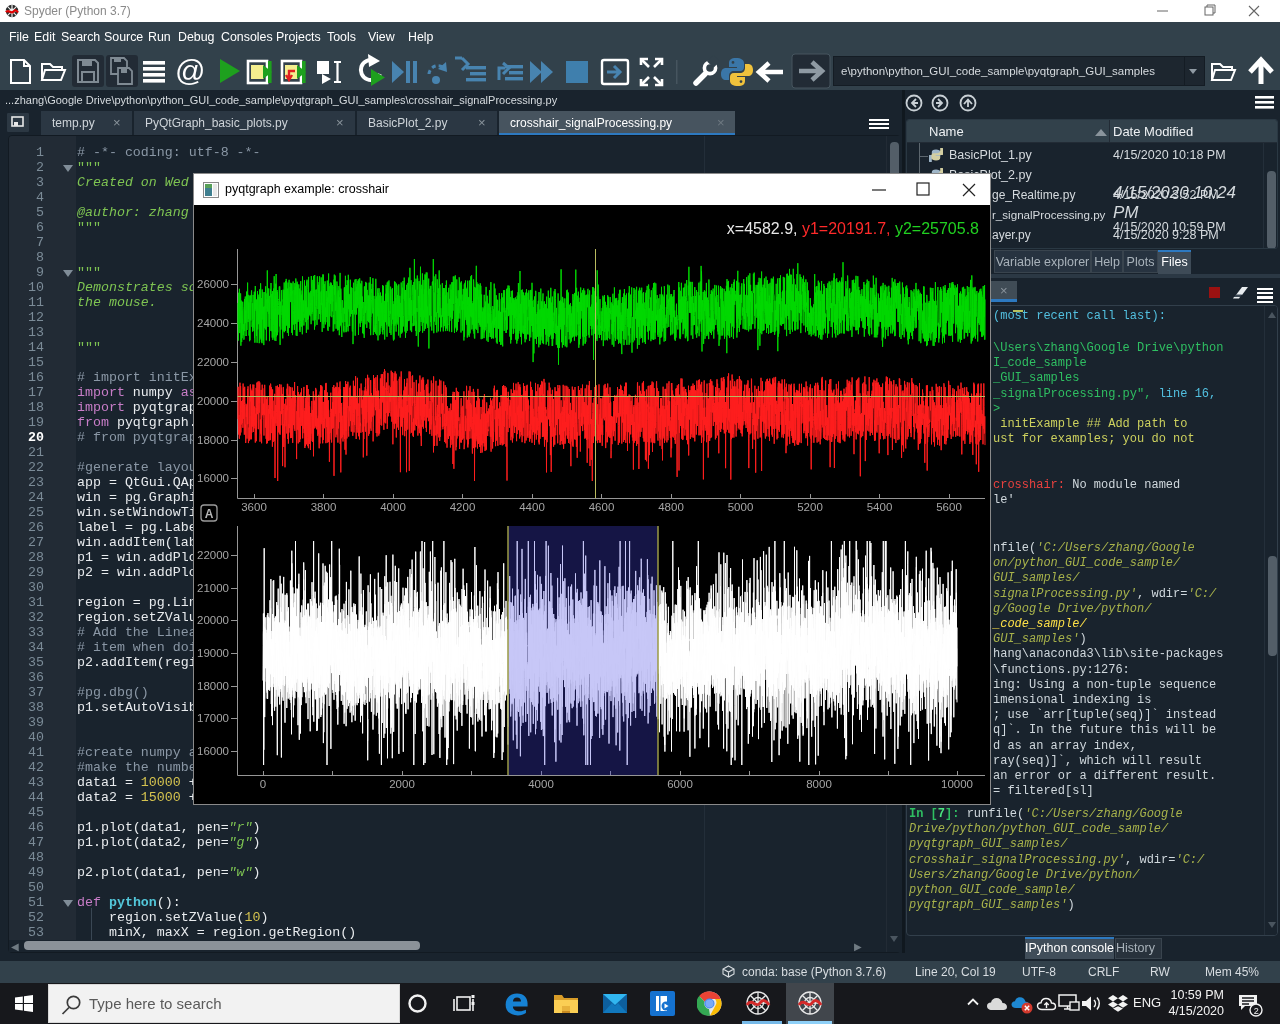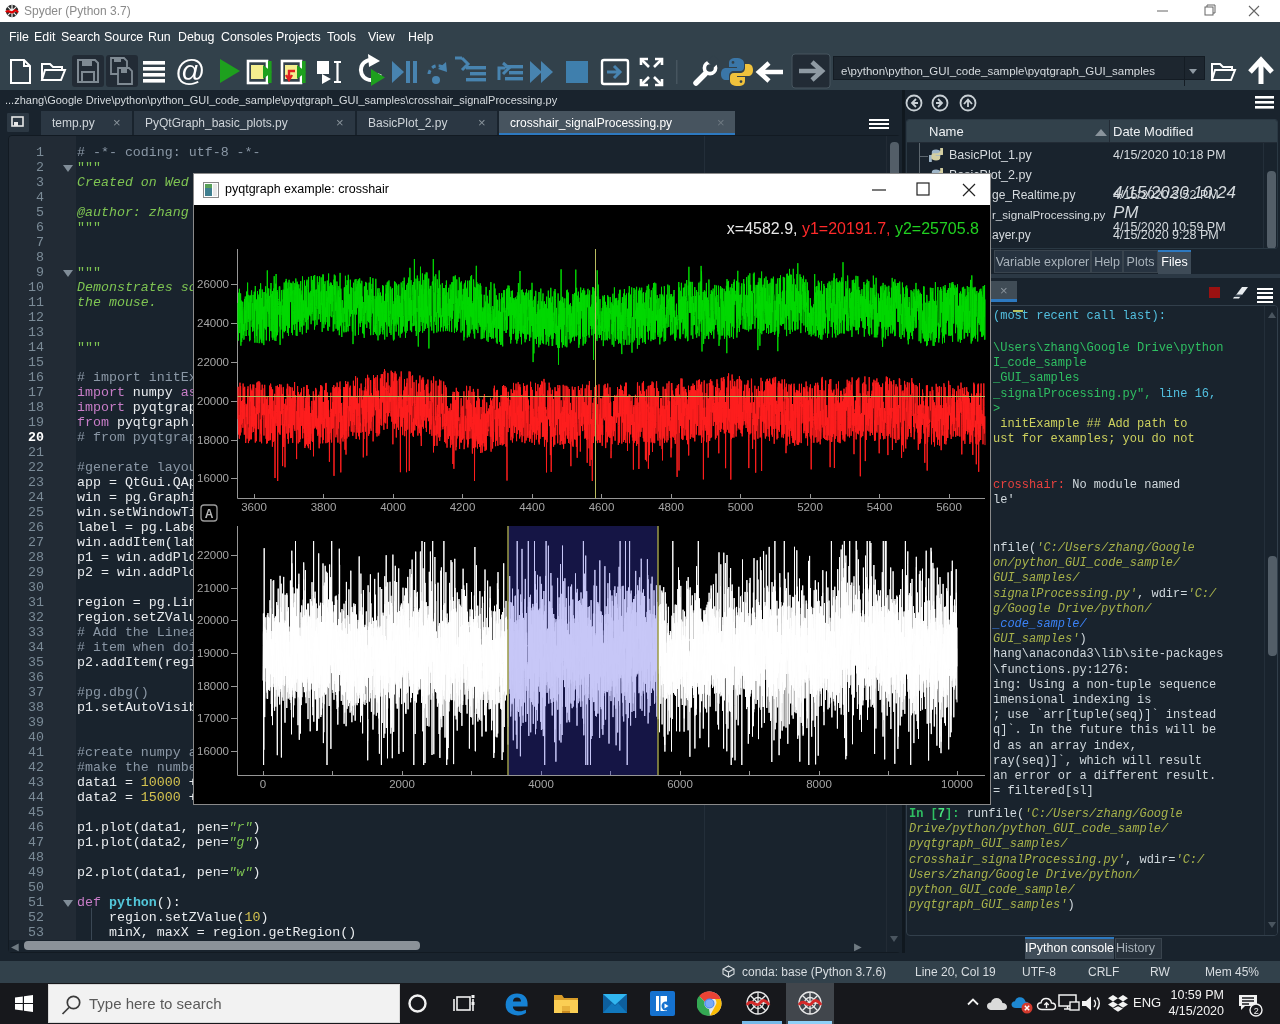--- a/index.html
+++ b/index.html
@@ -140,21 +140,21 @@
     <path d="M759,20 L783,20 M769,11 L759,20 L769,29" stroke="#fff" stroke-width="4.6" fill="none"></path>
 
     <rect x="792" y="2" width="38" height="34" rx="3" fill="#222b35" stroke="#46555f" stroke-width="1"></rect>
     <path d="M799,19 L822,19 M812,10 L822,19 L812,28" stroke="#8f9aa3" stroke-width="4.6" fill="none"></path>
 
     <path d="M1212,12 L1220,12 L1223,15 L1232,15 L1232,18 L1215,18 L1212,28 Z M1212,28 L1215,18 L1235,18 L1231,28 Z" fill="none" stroke="#fff" stroke-width="2"></path>
 
     <path d="M1261,32 L1261,10 M1250,20 L1261,8 L1272,20" stroke="#fff" stroke-width="5" fill="none"></path>
   </svg>
 
-  <div class="abs" style="left:833px;top:4px;width:372px;height:24px;background:#1d262f;border:1px solid #141c24;">
+  <div class="abs" style="left:833px;top:4px;width:372px;height:30px;background:#1d262f;border:1px solid #141c24;">
     <div class="abs" style="left:7px;top:8px;font-size:11.5px;color:#d6dbdf;white-space:nowrap;overflow:hidden;width:340px;">e\python\python_GUI_code_sample\pyqtgraph_GUI_samples</div>
     <div class="abs" style="left:355px;top:12px;width:0;height:0;border-left:4px solid transparent;border-right:4px solid transparent;border-top:5px solid #8f9aa3;"></div>
     <div class="abs" style="left:350px;top:0;width:1px;height:29px;background:#141c24;"></div>
   </div>
 </div>
 
 <div class="abs" style="left:0;top:90px;width:1280px;height:21px;background:#19232d;">
   <div class="abs" style="left:5px;top:4px;font-size:11px;color:#d6dbdf;">...zhang\Google Drive\python\python_GUI_code_sample\pyqtgraph_GUI_samples\crosshair_signalProcessing.py</div>
 </div>
 
@@ -423,21 +423,21 @@
 <span style="color:#cdd15e">ust for examples; you do not</span>
 
 
 <span style="color:#e9413e">crosshair: </span>No module named
 le'</pre>
   <pre class="mono abs" style="left:86px;top:235px;font-size:12px;line-height:15.2px;">nfile(<i style="color:#a8b34b">'C:/Users/zhang/Google</i>
 <i style="color:#a8b34b">on/python_GUI_code_sample/</i>
 <i style="color:#a8b34b">GUI_samples/</i>
 <i style="color:#a8b34b">signalProcessing.py'</i>, wdir=<i style="color:#a8b34b">'C:/</i>
 <i style="color:#a8b34b">g/Google Drive/python/</i>
-<i style="color:#3b82f6">_code_sample/</i>
+<i style="color:#fde047">_code_sample/</i>
 <i style="color:#a8b34b">GUI_samples'</i>)
 hang\anaconda3\lib\site-packages
 \functions.py:1276:
 ing: Using a non-tuple sequence
 imensional indexing is
 ; use `arr[tuple(seq)]` instead
 q]`. In the future this will be
 d as an array index,
 ray(seq)]`, which will result
 an error or a different result.

